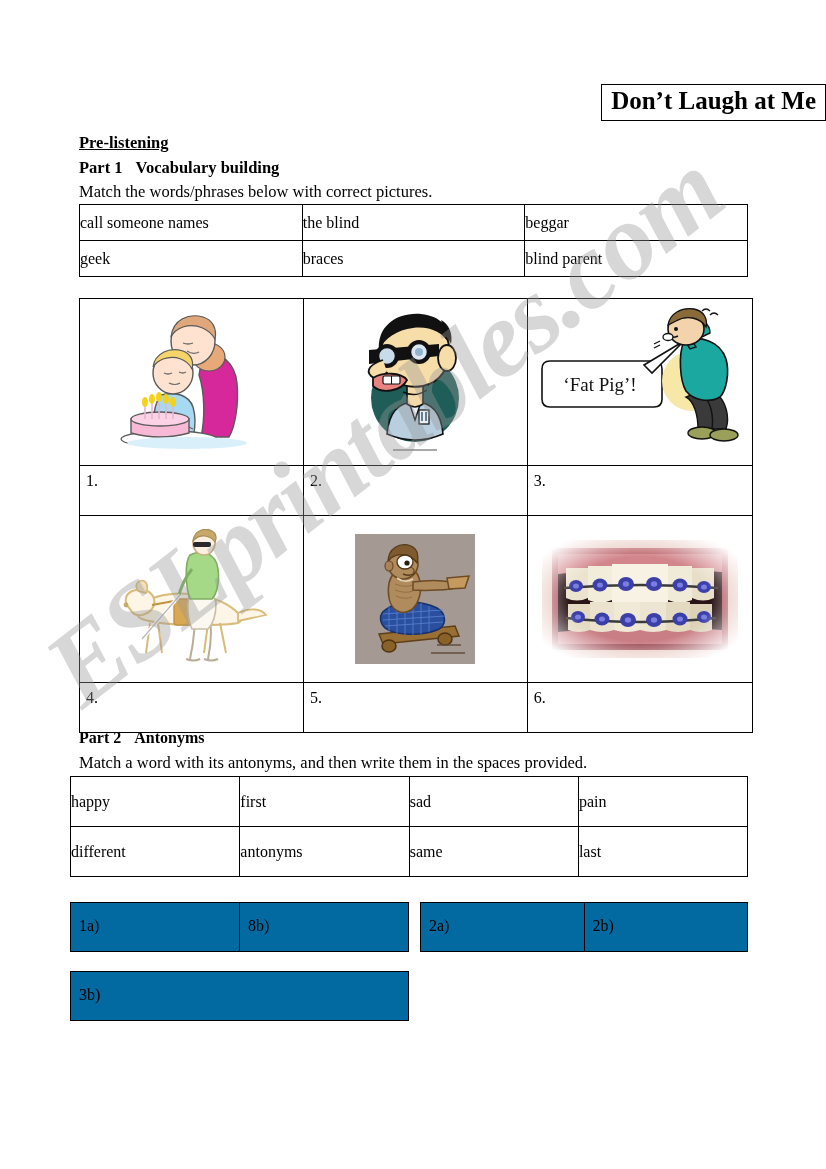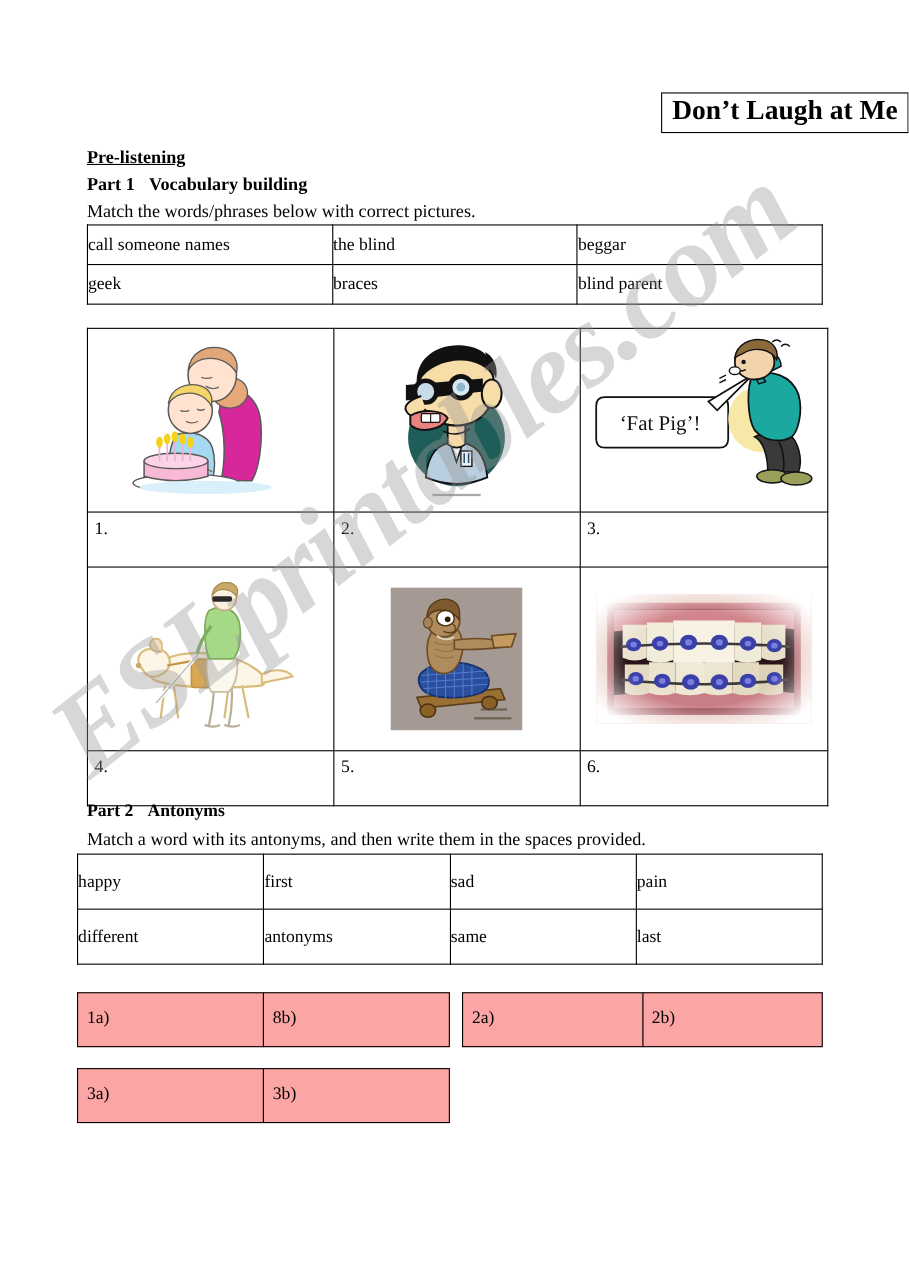--- a/index.html
+++ b/index.html
@@ -180,21 +180,21 @@
     display: flex;
     width: 339px;
     box-sizing: border-box;
   }
   .answer-pair.left  { width: 339px; }
   .answer-pair.right { width: 328px; }
 
   .answer-cell {
     flex: 1 1 50%;
     border: 1px solid #000;
-    background: #fca5a5;
+    background: #0369a1;
     font-size: 16px;
     padding: 14px 0 0 8px;
     box-sizing: border-box;
   }
   .answer-cell + .answer-cell {
     border-left: 1px solid #000;
     margin-left: -1px;
   }
 
   
@@ -592,20 +592,19 @@
     <div class="answer-cell">8b)</div>
   </div>
   <div class="answer-pair right">
     <div class="answer-cell">2a)</div>
     <div class="answer-cell">2b)</div>
   </div>
 </div>
 
 <div class="answer-row" id="answer-row-2">
   <div class="answer-pair left">
-    <div class="answer-cell">3a)</div>
     <div class="answer-cell">3b)</div>
   </div>
 </div>
 
 <div id="watermark">
   <div class="wm-text">ESLprintables.com</div>
 </div>
 
 </body></html>

